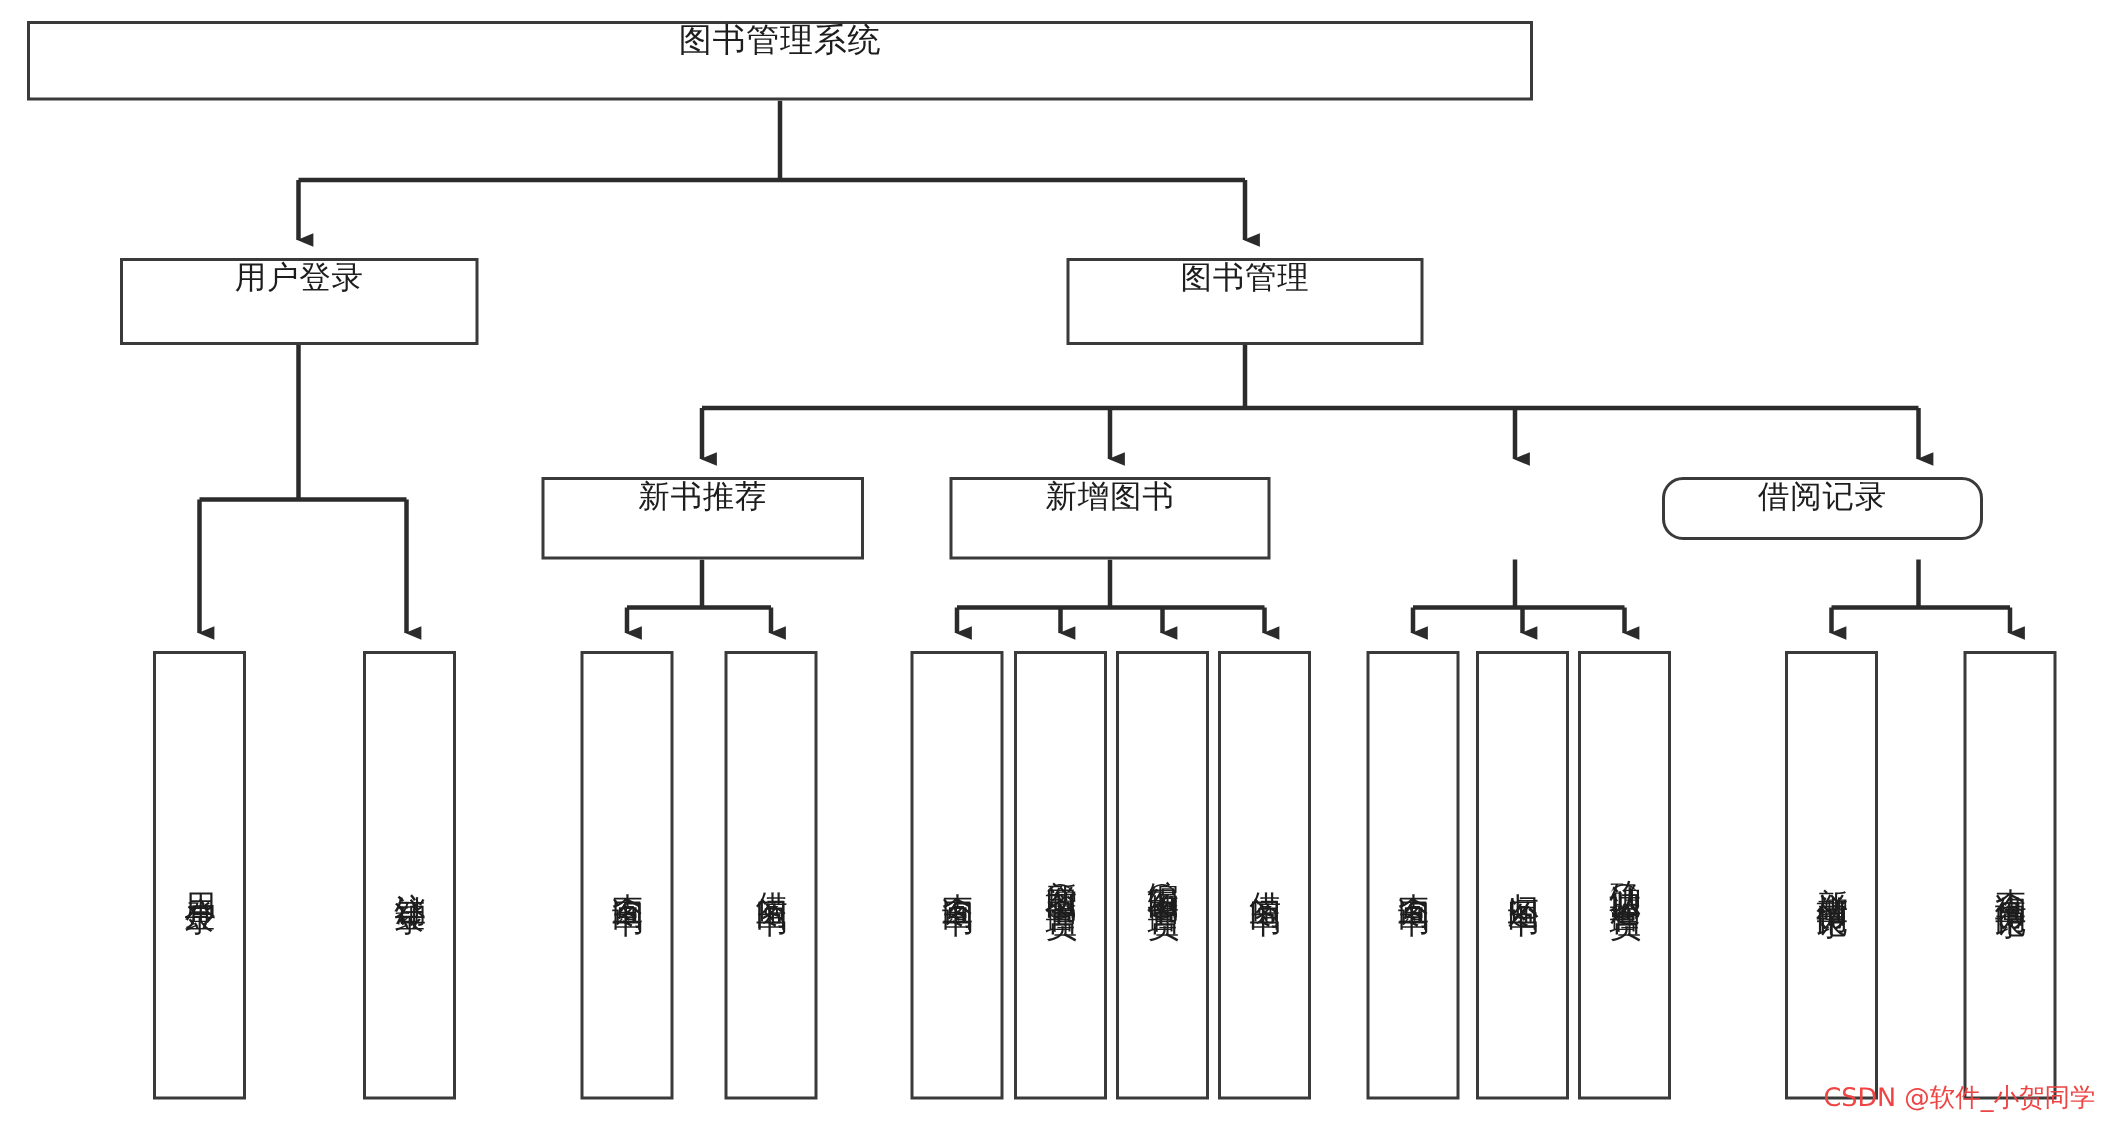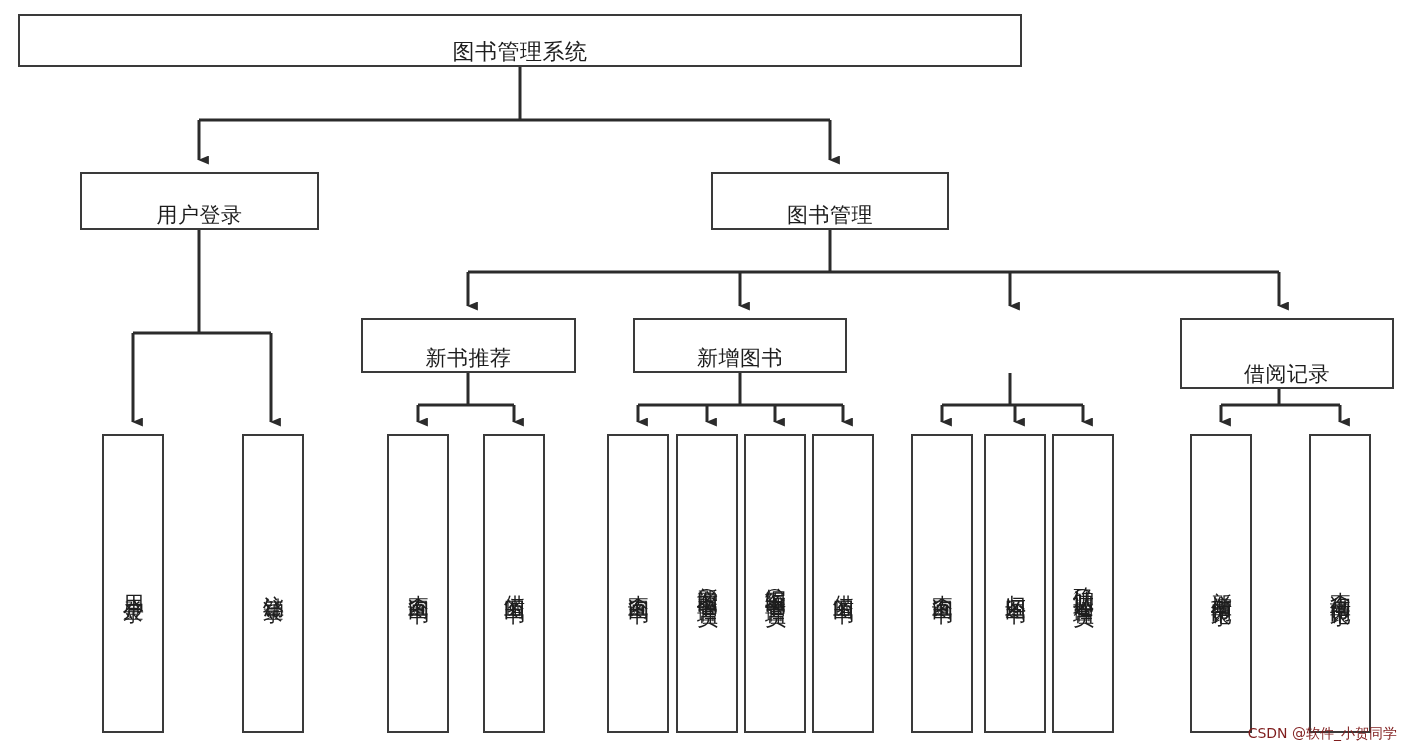--- a/index.html
+++ b/index.html
@@ -25,21 +25,21 @@
     width: 1405px;
     height: 747px;
     pointer-events: none;
   }
   .node {
     position: absolute;
     box-sizing: border-box;
     background: #ffffff;
     border: 2px solid #3a3a3a;
     display: flex;
-    align-items: flex-end;
+    align-items: flex-start;
     justify-content: center;
     color: #1d1d1d;
     z-index: 2;
   }
   .node.level0 { font-size: 22px; }
   .node.level1 { font-size: 21px; }
   .node.level2 { font-size: 21px; }
   .node.leaf {
     font-size: 21px;
     align-items: center;
@@ -55,22 +55,22 @@
     writing-mode: vertical-rl;
     text-orientation: upright;
     letter-spacing: 3px;
     line-height: 1;
     max-height: 270px;
   }
   #watermark {
     position: absolute;
     right: 8px;
     bottom: 4px;
-    font-size: 14px;
-    color: #7f1d1d;
+    font-size: 17px;
+    color: #ef4444;
     z-index: 5;
     white-space: nowrap;
     font-family: "DejaVu Sans", "Liberation Sans", sans-serif;
   }
 </style>
 </head>
 <body>
 
 <div id="canvas">
 
@@ -135,21 +135,21 @@
   <div class="node level1" style="left: 711px; top: 172px; width: 238px; height: 58px;">
     <span class="label">图书管理</span>
   </div>
 
   <div class="node level2" style="left: 361px; top: 318px; width: 215px; height: 55px;">
     <span class="label">新书推荐</span>
   </div>
   <div class="node level2" style="left: 633px; top: 318px; width: 214px; height: 55px;">
     <span class="label">新增图书</span>
   </div>
-  <div class="node level2" style="left: 1180px; top: 318px; width: 214px; height: 71px;">
+  <div class="node level2" style="left: 1108px; top: 318px; width: 214px; height: 42px; border-radius: 14px;">
     <span class="label">借阅记录</span>
   </div>
 
   <div class="node leaf" style="left: 102px; top: 434px; width: 62px; height: 299px;">
     <span class="label">用户登录</span>
   </div>
   <div class="node leaf" style="left: 242px; top: 434px; width: 62px; height: 299px;">
     <span class="label">注销登录</span>
   </div>
   <div class="node leaf" style="left: 387px; top: 434px; width: 62px; height: 299px;">

